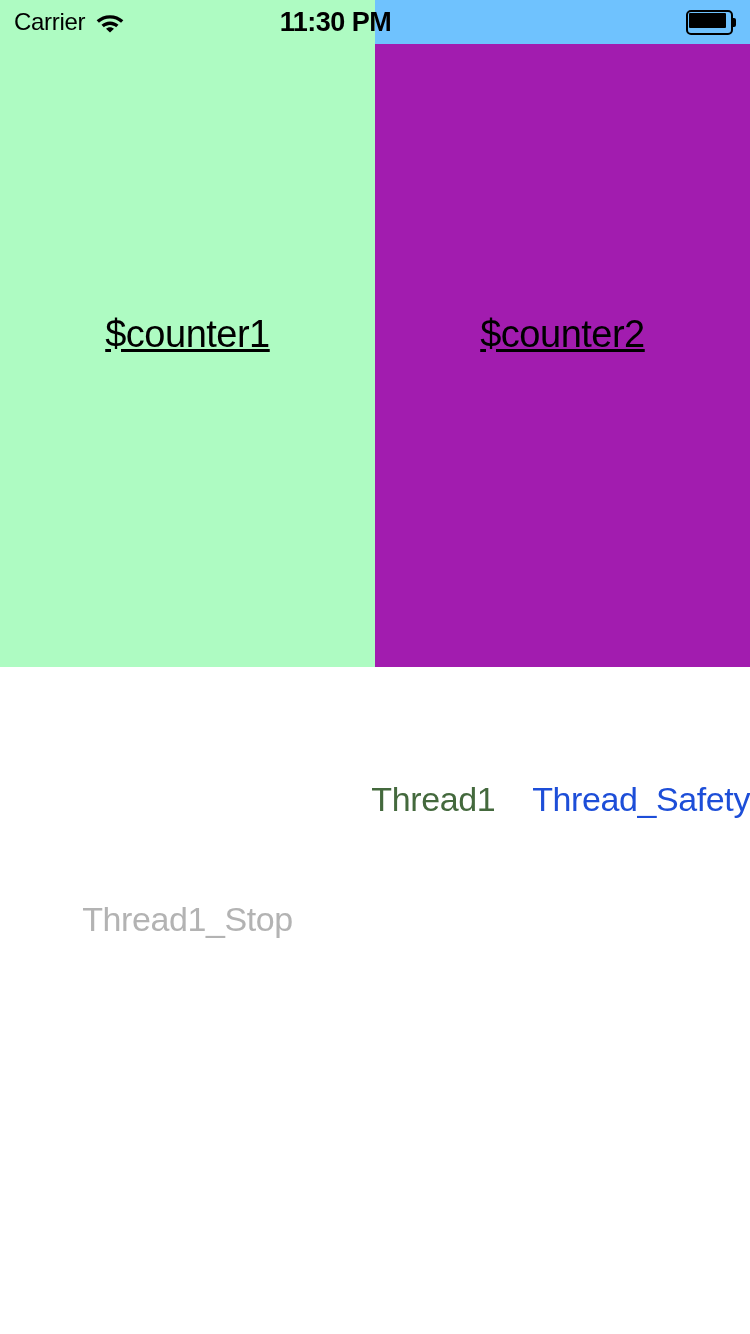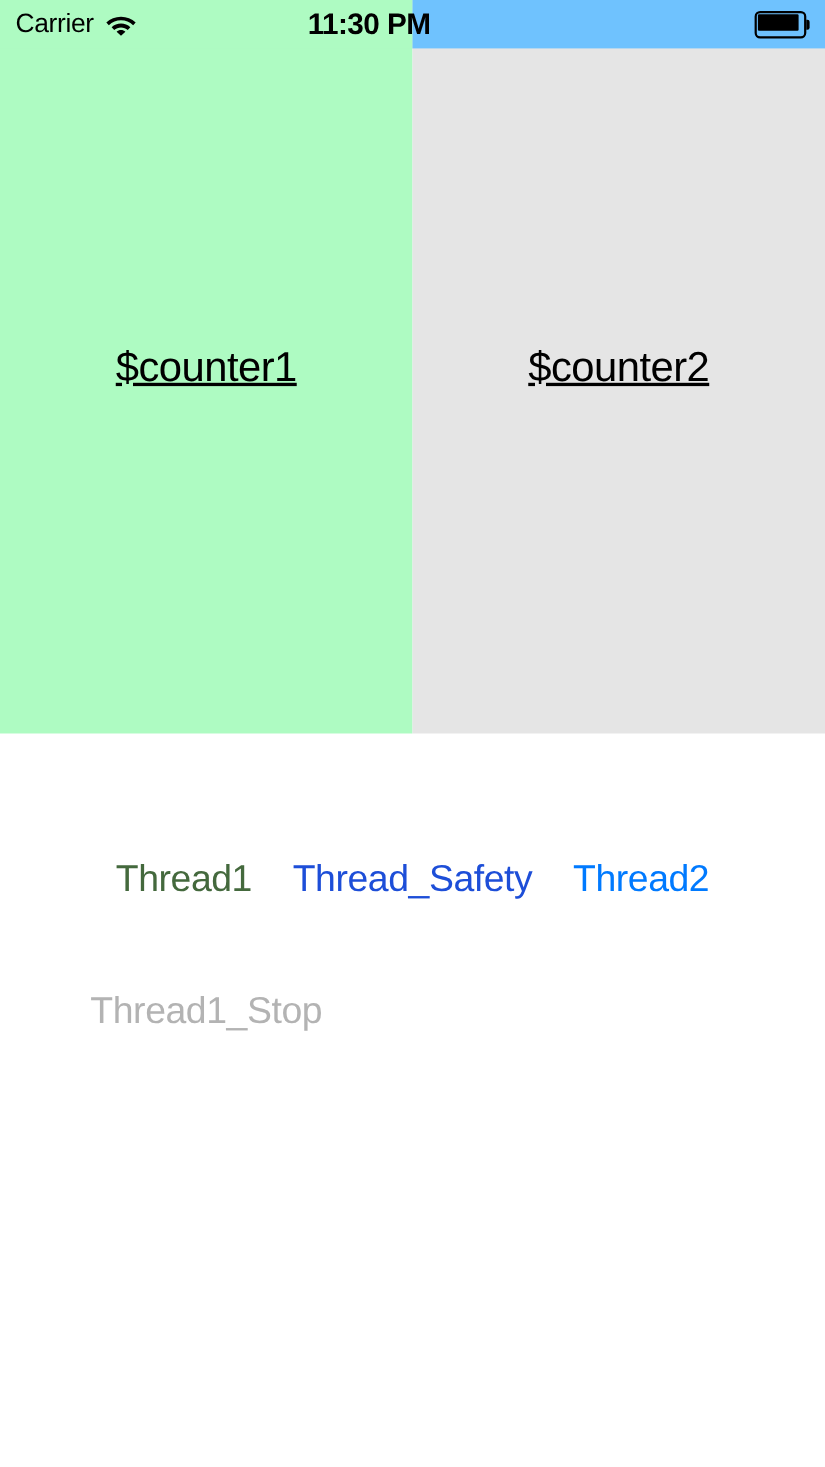--- a/index.html
+++ b/index.html
@@ -98,21 +98,21 @@
     width:750px; height:667px;
     display:flex;
   }
   .panel {
     width:375px; height:667px;
     display:flex;
     align-items:center;
     justify-content:center;
   }
   .panel-green { background:#aefbc2; }
-  .panel-blue  { background:#e5e5e5;align-items:center; }
+  .panel-blue  { background:#a21caf;align-items:center; }
   .counter-label {
     font-size:38px;
     color:#000000;
     line-height:1;
     letter-spacing:-0.5px;
     text-decoration:underline;
   }
 
   
   #buttons-area {
@@ -122,21 +122,21 @@
   }
   .btn-row {
     position:absolute; left:0;
     width:750px;
     display:flex;
     align-items:center;
   }
   #row-start {
     top:109px;              
     height:46px;
-    justify-content:center;
+    justify-content:flex-end;
     gap:37px;
   }
   #row-stop {
     top:229px;              
     height:46px;
   }
   .btn {
     background:transparent;
     border:none;
     padding:0;
@@ -202,21 +202,20 @@
       </div>
 
     </div>
   </div>
 
   <div id="buttons-area">
 
     <div class="btn-row" id="row-start">
       <button class="btn btn-thread1">Thread1</button>
       <button class="btn btn-safety">Thread_Safety</button>
-      <button class="btn btn-thread2">Thread2</button>
     </div>
 
     <div class="btn-row" id="row-stop">
       <button class="btn btn-stop" id="btn-thread1-stop">Thread1_Stop</button>
     </div>
 
   </div>
 
 </div>
 

